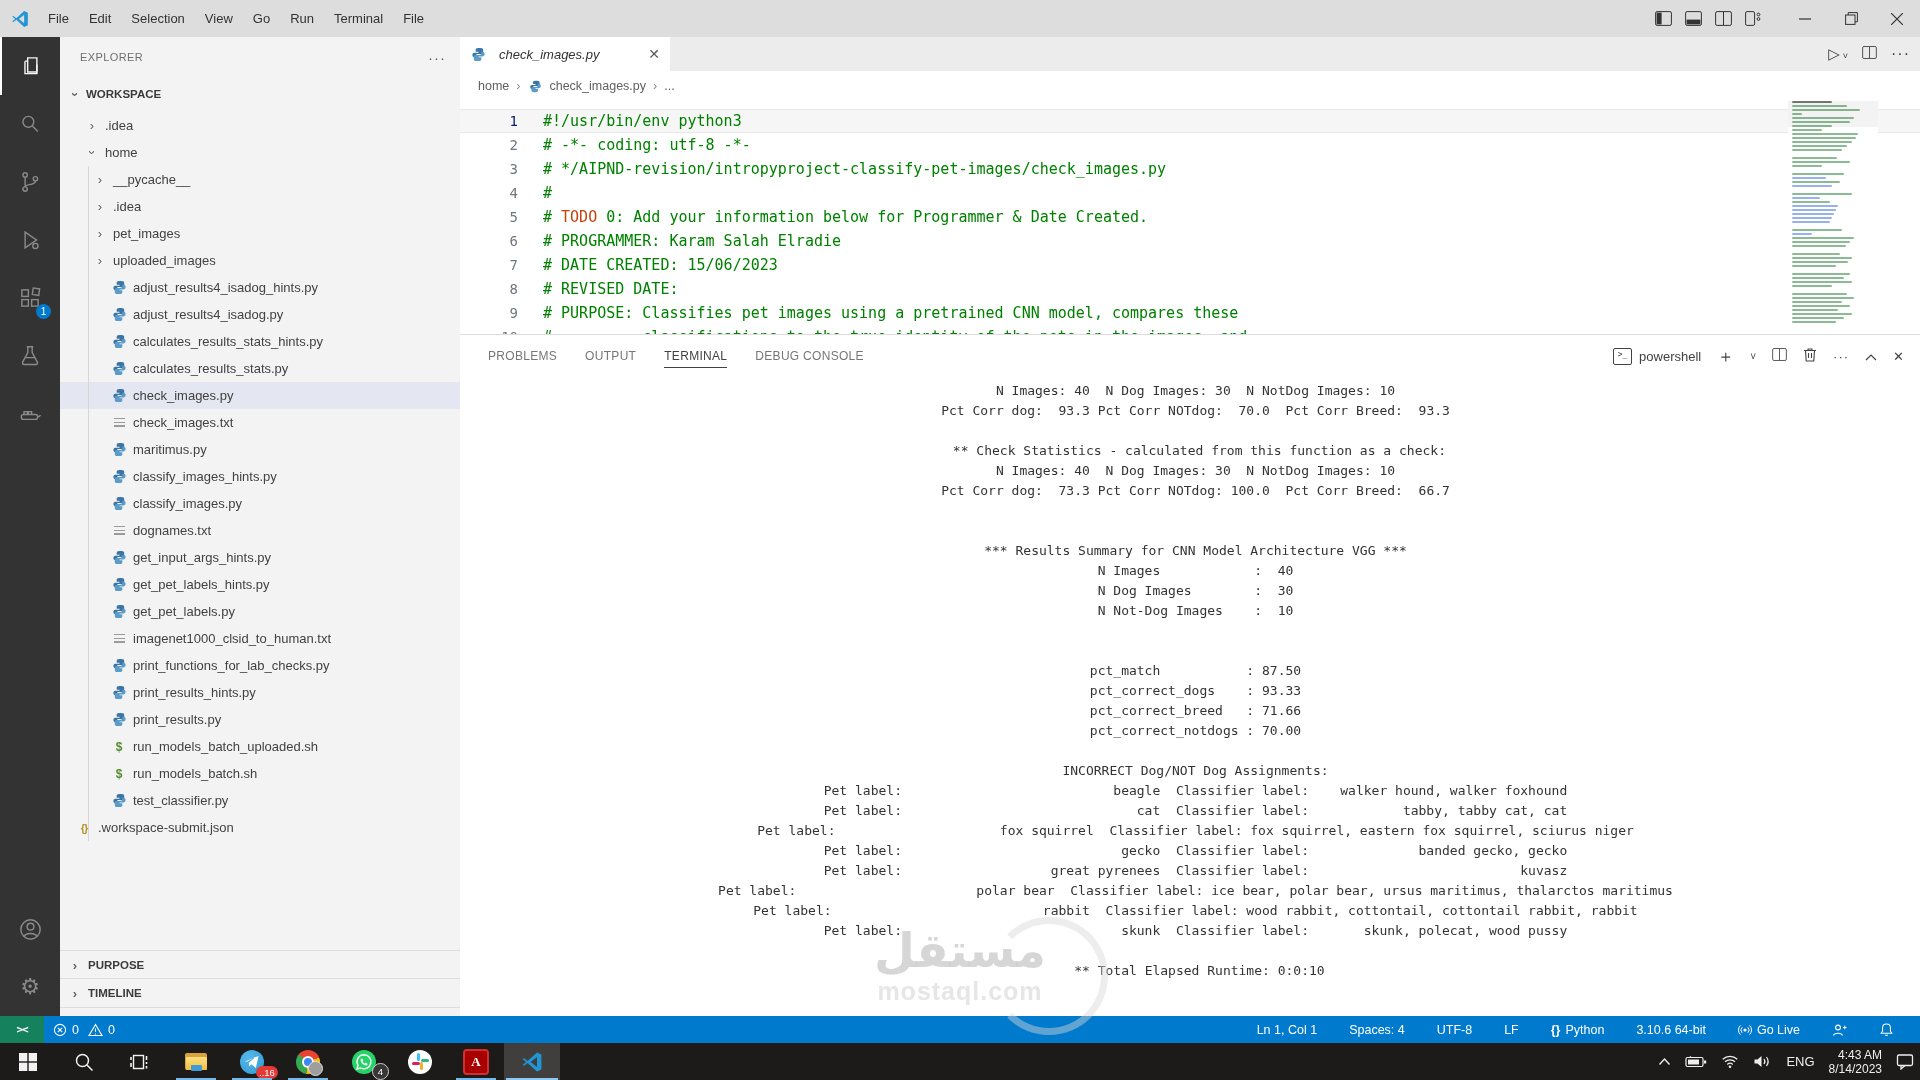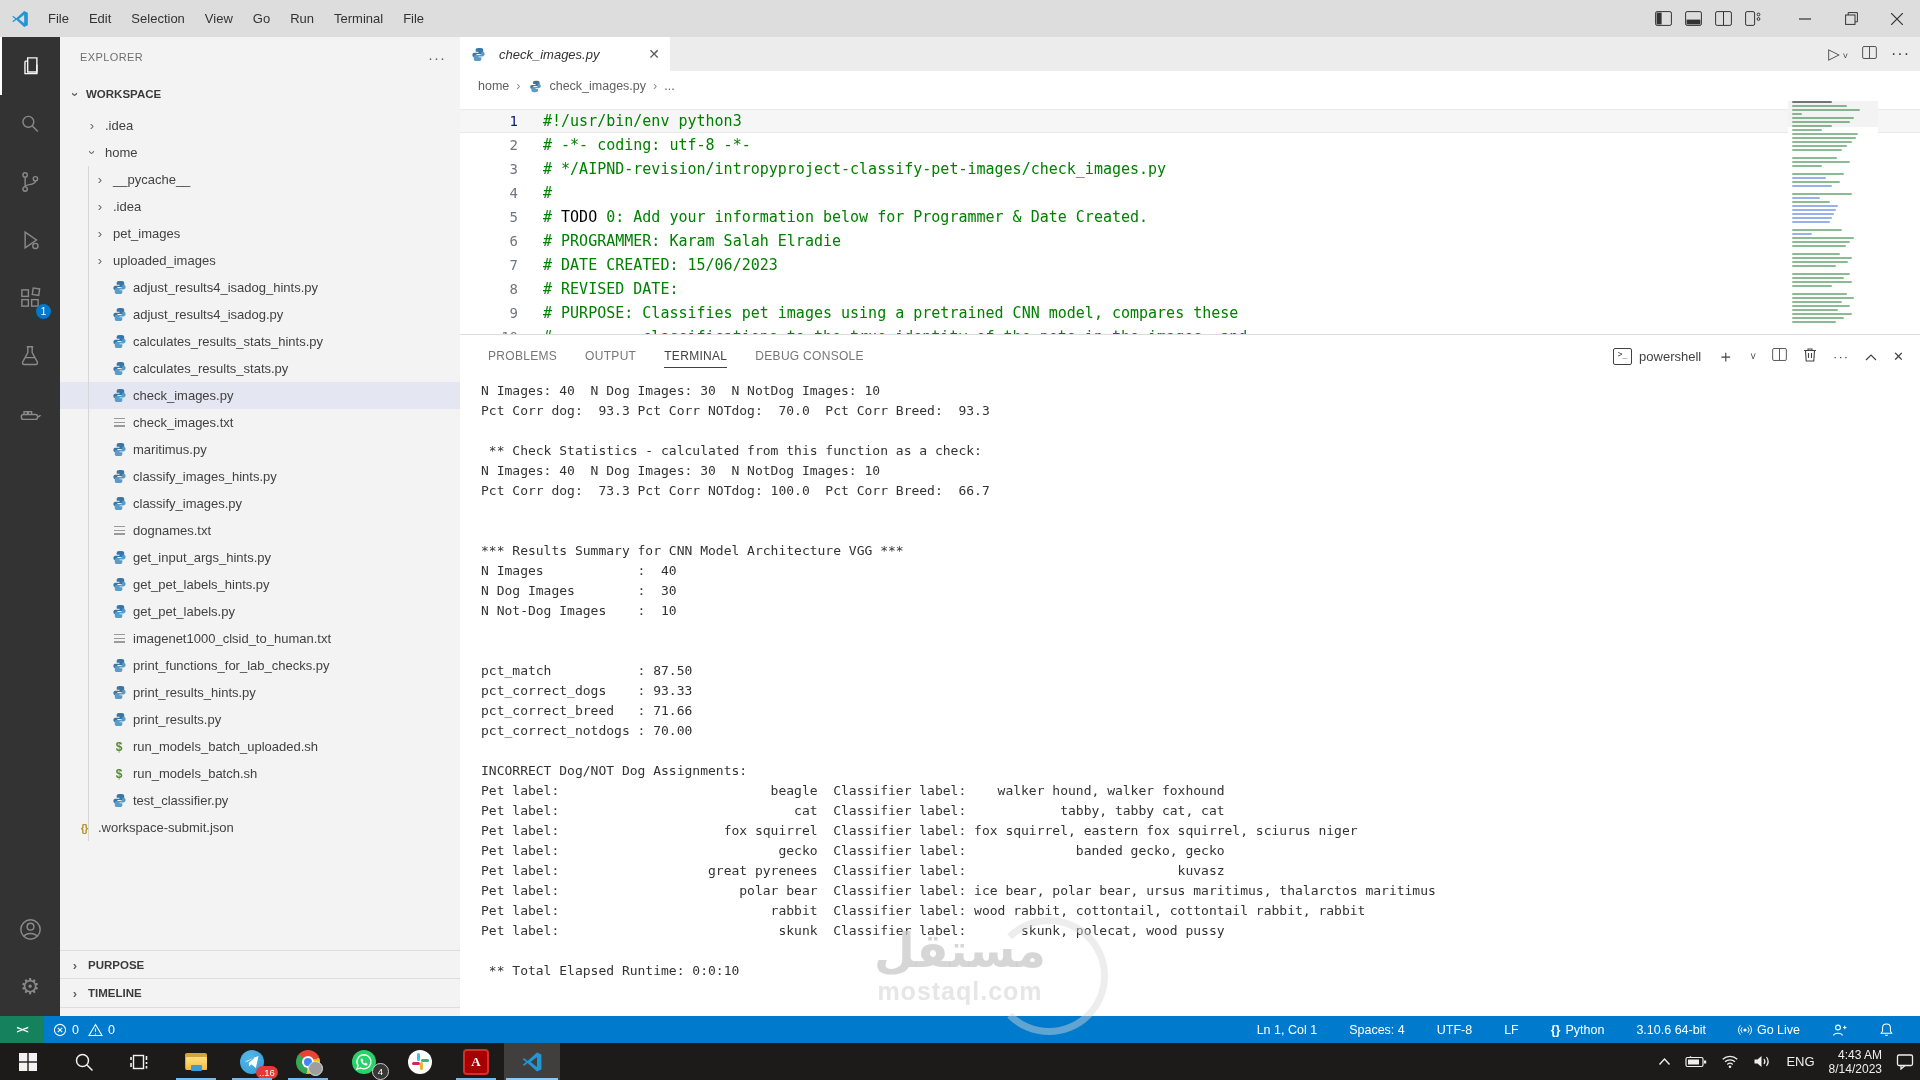--- a/index.html
+++ b/index.html
@@ -53,35 +53,35 @@
   .ed-actions{position:absolute;right:10px;top:37px;height:34px;display:flex;align-items:center;gap:14px;color:#3b3b3b;background:#ececec;padding-left:10px;}
   .breadcrumb{left:460px;top:71px;width:1460px;height:30px;background:#fff;display:flex;align-items:center;font-size:12.5px;color:#616161;padding-left:18px;box-sizing:border-box;}
   .bc-sep{margin:0 7px;color:#8a8a8a;}
   .codearea{left:460px;top:101px;width:1460px;height:233px;background:#fff;overflow:hidden;}
   .cline{display:flex;height:24px;line-height:24px;font-family:"DejaVu Sans Mono","Liberation Mono",monospace;font-size:15px;white-space:pre;}
   .cline.cur{background:#f6f6f6;box-shadow:inset 0 1px #e9e9e9, inset 0 -1px #e9e9e9;}
   .gut{width:58px;text-align:right;color:#6e7681;flex:none;font-size:14px;}
   .cline.cur .gut{color:#0b216f;}
   .ctext{padding-left:25px;}
   .tok-c{color:#008000;}
-  .tok-k{color:#000000;}
+  .tok-k{color:#c2410c;}
   .minimap{left:1788px;top:101px;width:90px;height:233px;background:#fff;}
   .mm-slider{position:absolute;left:0;top:0;width:100%;height:26px;background:rgba(100,100,100,.08);}
   .mmrow{height:2px;margin-bottom:2px;margin-left:4px;border-radius:1px;}
 
   
   .panel{left:460px;top:334px;width:1460px;height:682px;background:#fff;border-top:1px solid #ddd;}
   .panel-header{position:absolute;left:0;top:0;width:100%;height:42px;display:flex;align-items:center;}
   .ptab{margin-left:28px;font-size:12px;letter-spacing:.3px;color:#767676;padding:4px 0;}
   .ptab.active{color:#424242;border-bottom:1px solid #424242;}
   .panel-tools{position:absolute;right:16px;top:0;height:42px;display:flex;align-items:center;gap:16px;color:#424242;font-size:13px;}
   .shell-chip{display:flex;align-items:center;gap:7px;color:#424242;}
   .term-ico{width:17px;height:15px;border:1.2px solid #424242;border-radius:2px;font-size:8px;line-height:12px;text-align:center;font-family:"DejaVu Sans Mono",monospace;}
   .terminal{position:absolute;left:21px;top:46px;right:10px;bottom:0;font-family:"DejaVu Sans Mono","Liberation Mono",monospace;font-size:13px;color:#333;}
-  .tline{height:20px;line-height:20px;white-space:pre;}
+  .tline{height:20px;line-height:20px;white-space:pre;text-align:center;}
 
   
   .statusbar{left:0;top:1016px;width:1920px;height:27px;background:#007acc;color:#fff;font-size:12.5px;display:flex;align-items:center;}
   .remote{width:44px;height:27px;background:#16825d;display:flex;align-items:center;justify-content:center;font-family:"DejaVu Sans Mono",monospace;font-weight:bold;font-size:11px;letter-spacing:-1px;}
   .sb-item{display:flex;align-items:center;gap:5px;margin:0 9px;}
   .sb-right{margin-left:auto;display:flex;align-items:center;margin-right:10px;}
   .sb-right .sb-item{margin:0 16px;}
   .sb svg{display:block;}
 
   

